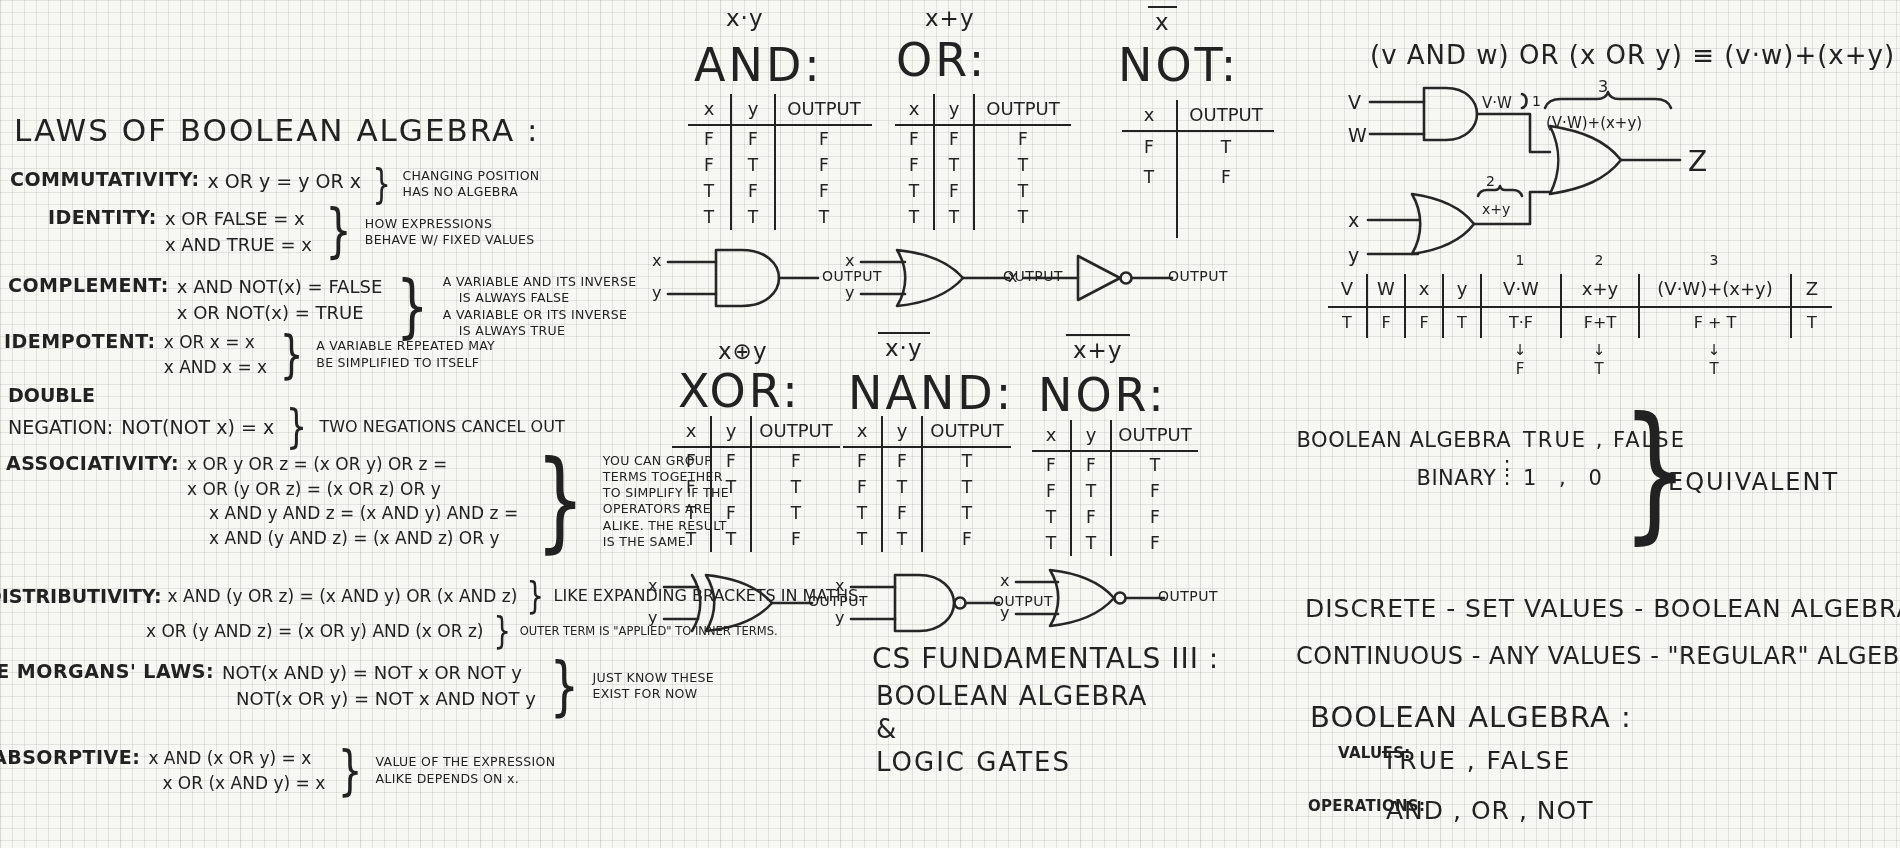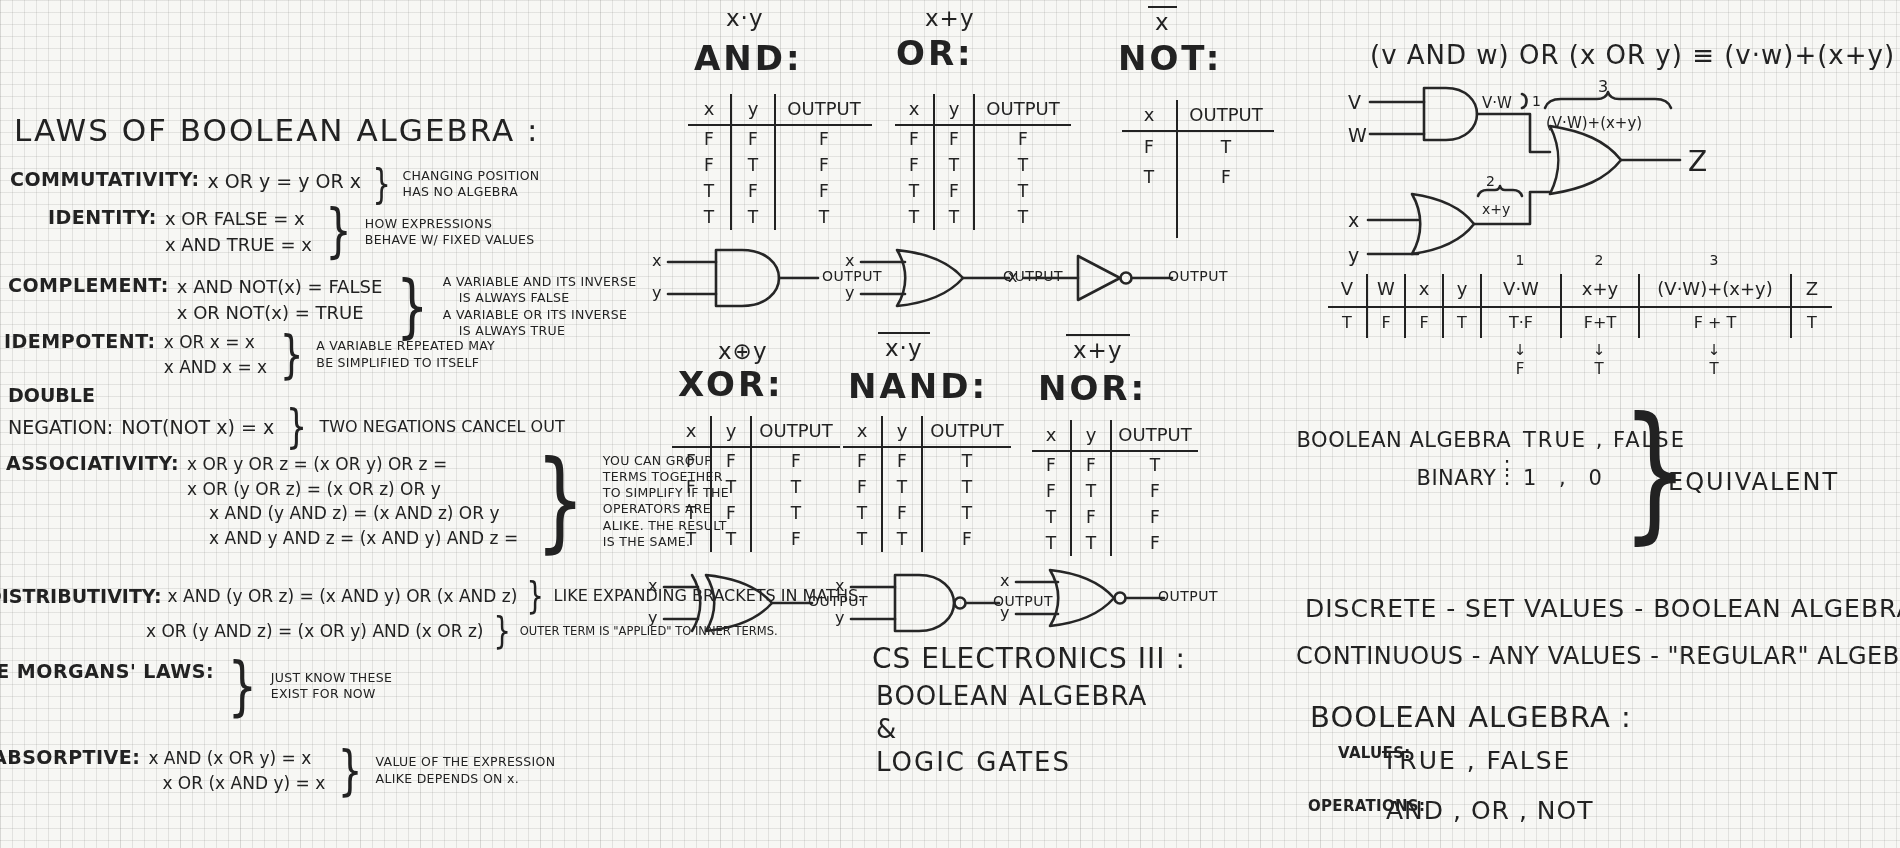--- a/index.html
+++ b/index.html
@@ -17,21 +17,21 @@
   .ink{color:#222;}
   
   .law{position:absolute;display:flex;align-items:flex-start;gap:8px;}
   .law .lbl{font-size:19px;font-weight:bold;letter-spacing:.5px;}
   .law .eqs{display:flex;flex-direction:column;font-size:18px;line-height:1.45;}
   .law .notes{display:flex;flex-direction:column;font-size:12.5px;line-height:1.3;align-self:center;letter-spacing:.3px;}
   .brc{font-family:"DejaVu Sans",sans-serif;line-height:.82;align-self:center;transform:scaleX(.72);transform-origin:center;font-weight:normal;}
   .ind{padding-left:22px;}
   .ind2{padding-left:14px;}
   
-  .ttitle{font-size:34px;letter-spacing:3px;font-weight:bold;}
+  .ttitle{font-size:46px;letter-spacing:3px;font-weight:normal;}
   .texpr{font-size:23px;letter-spacing:1px;margin-left:20px;}
   .ovl{border-top:2.5px solid #222;padding:1px 7px 0 7px;}
   .tt{position:absolute;}
   .hrow{display:flex;border-bottom:2.5px solid #222;}
   .trow{display:flex;}
   .c{width:42px;text-align:center;font-size:17px;line-height:26px;}
   .hrow .c{font-size:18px;line-height:30px;}
   .co{width:96px;}
   .cn{width:54px;}
   
@@ -129,22 +129,22 @@
         <span>CANCEL OUT</span>
       </span>
     </div>
   </div>
 
   <div class="law" style="left:6px;top:452px;">
     <span class="lbl">ASSOCIATIVITY:</span>
     <span class="eqs" style="font-size:17px;">
       <span>x OR y OR z  = (x OR y) OR z  =</span>
       <span>x OR (y OR z)  = (x OR z) OR y</span>
+      <span class="ind">x AND y AND z = (x AND y) AND z  =</span>
       <span class="ind">x AND (y AND z) = (x AND z) OR y</span>
-      <span class="ind">x AND y AND z = (x AND y) AND z  =</span>
     </span>
     <span class="brc" style="font-size:108px;">}</span>
     <span class="notes">
       <span>YOU CAN GROUP</span>
       <span>TERMS TOGETHER</span>
       <span>TO SIMPLIFY IF THE</span>
       <span>OPERATORS ARE</span>
       <span>ALIKE. THE RESULT</span>
       <span>IS THE SAME.</span>
     </span>
@@ -165,20 +165,24 @@
       <span class="brc" style="font-size:38px;">}</span>
       <span class="notes" style="font-size:11.5px;">
         <span>OUTER TERM IS "APPLIED"</span>
         <span>TO INNER TERMS.</span>
       </span>
     </div>
   </div>
 
   <div class="law" style="left:-20px;top:660px;">
     <span class="lbl">DE MORGANS' LAWS:</span>
+    <span class="eqs" style="font-size:18px;">
+      <span>NOT(x AND y) =  NOT x OR NOT y</span>
+      <span class="ind2">NOT(x OR y) =  NOT x AND NOT y</span>
+    </span>
     <span class="brc" style="font-size:64px;">}</span>
     <span class="notes">
       <span>JUST KNOW THESE</span>
       <span>EXIST FOR NOW</span>
     </span>
   </div>
 
   <div class="law" style="left:-8px;top:746px;">
     <span class="lbl">ABSORPTIVE:</span>
     <span class="eqs" style="font-size:17px;">
@@ -424,21 +428,21 @@
     <svg class="gsvg" width="170" height="80" viewBox="0 0 170 80">
       <line x1="2" y1="24" x2="44" y2="24"></line>
         <line x1="2" y1="56" x2="44" y2="56"></line>
       <path d="M36,12 c11,18 11,38 0,56 c28,-3 50,-12 64,-28 c-14,-16 -36,-25 -64,-28 z"></path>
       <circle cx="106" cy="40" r="5.5"></circle>
       <line x1="112" y1="40" x2="150" y2="40"></line>
     </svg>
     <span class="go" style="left:158px;">OUTPUT</span>
   </div>
 
-  <span class="abs" style="left:872px;top:642px;font-size:28px;letter-spacing:1px;">CS ELECTRONICS III :</span>
+  <span class="abs" style="left:872px;top:642px;font-size:28px;letter-spacing:1px;">CS FUNDAMENTALS III :</span>
   <span class="abs" style="left:876px;top:681px;font-size:26px;letter-spacing:1px;">BOOLEAN ALGEBRA</span>
   <span class="abs" style="left:876px;top:714px;font-size:26px;">&amp;</span>
   <span class="abs" style="left:876px;top:747px;font-size:26px;letter-spacing:2px;">LOGIC GATES</span>
 
   <span class="abs" style="left:1370px;top:40px;font-size:26px;letter-spacing:1px;">(v AND w) OR (x OR y)  ≡  (v·w)+(x+y)</span>
 
   <svg class="csvg abs" style="left:1340px;top:74px;" width="470" height="212" viewBox="0 0 470 212">
     <text x="8" y="35" font-size="19">V</text>
     <text x="8" y="68" font-size="19">W</text>
     <line x1="30" y1="28" x2="84" y2="28"></line>

